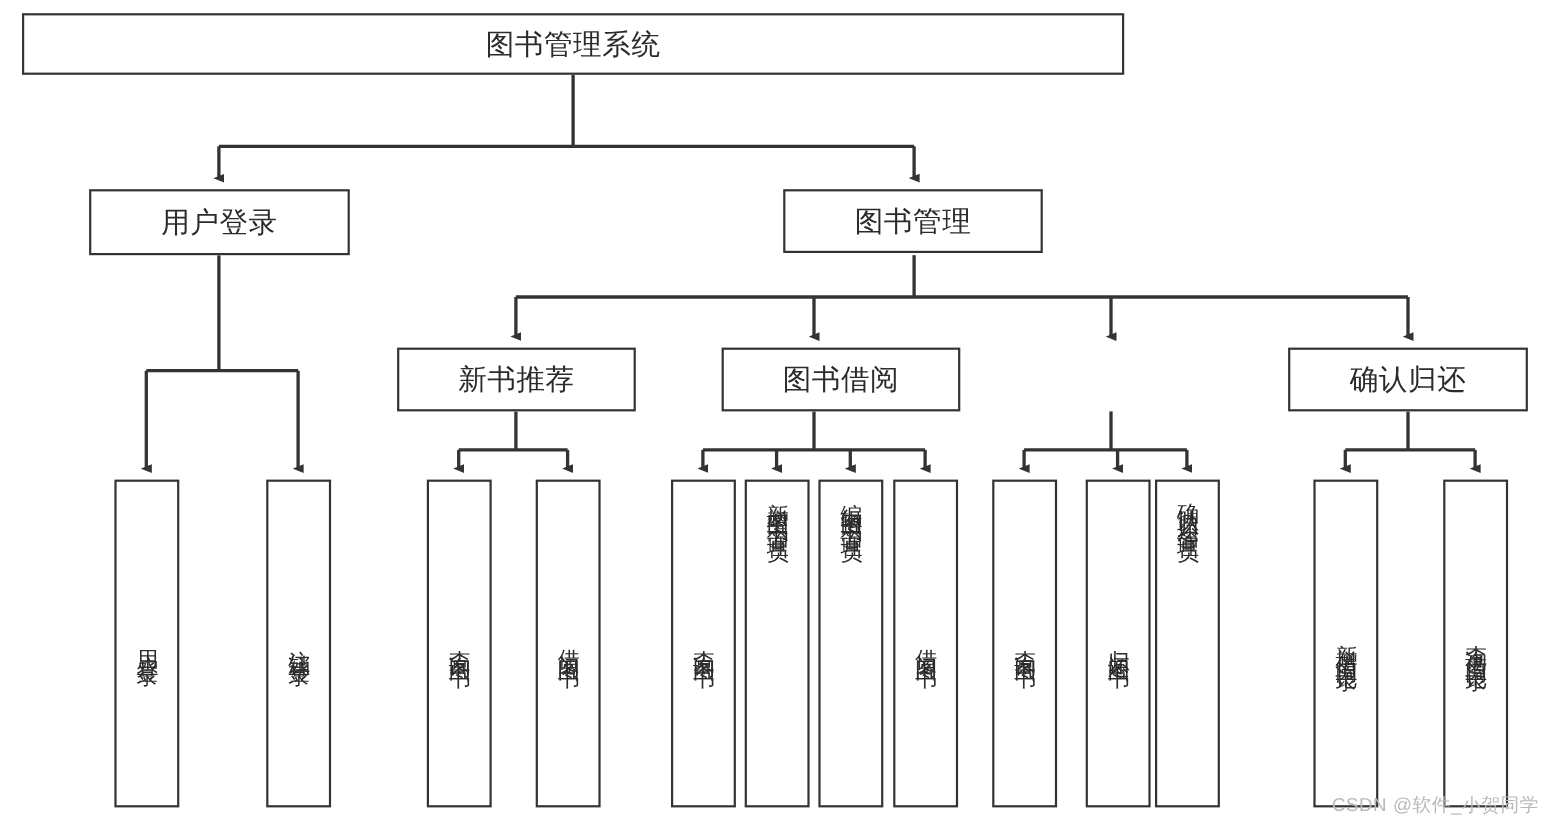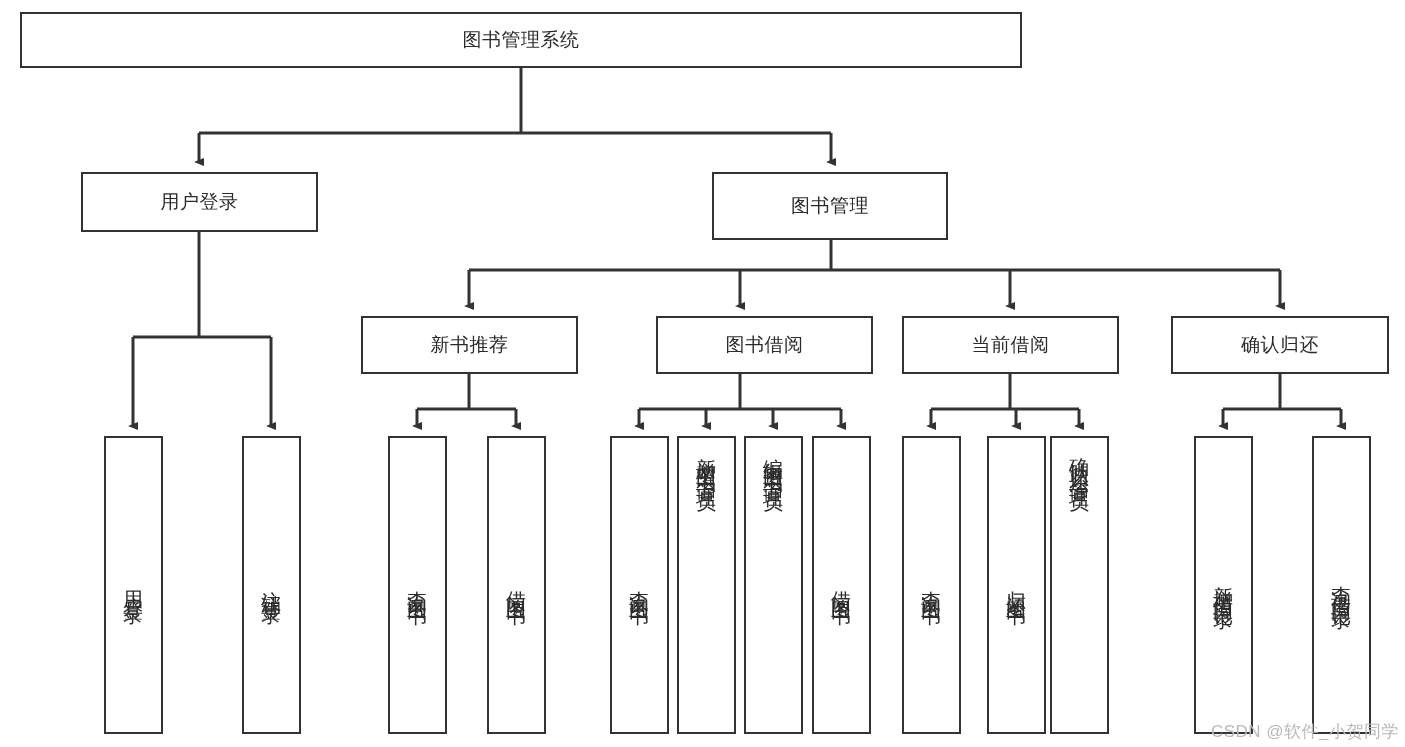--- a/index.html
+++ b/index.html
@@ -25,21 +25,21 @@
   }
   .node {
     position: absolute;
     box-sizing: border-box;
     border: 2.5px solid #333333;
     background: #ffffff;
     color: #2b2b2b;
     display: flex;
     align-items: center;
     justify-content: center;
-    font-size: 19px;
+    font-size: 26px;
     letter-spacing: 0.5px;
     z-index: 3;
   }
   .node.vert {
     writing-mode: vertical-rl;
     text-orientation: upright;
     align-items: center;
     justify-content: center;
     font-size: 20px;
     line-height: 1.0;
@@ -123,32 +123,29 @@
     </g>
   </svg>
 
   <div class="node" style="left:20px; top:12px; width:1002px; height:56px;">
     <span class="lbl">图书管理系统</span>
   </div>
 
   <div class="node" style="left:81px; top:172px; width:237px; height:60px;">
     <span class="lbl">用户登录</span>
   </div>
-  <div class="node" style="left:712px; top:172px; width:236px; height:68px;">
+  <div class="node" style="left:712px; top:172px; width:236px; height:58px;">
     <span class="lbl">图书管理</span>
   </div>
 
   <div class="node" style="left:361px; top:316px; width:217px; height:58px;">
     <span class="lbl">新书推荐</span>
   </div>
   <div class="node" style="left:632px; top:316px; width:217px; height:58px;margin-left:24px;">
     <span class="lbl">图书借阅</span>
-  </div>
-  <div class="node" style="left:902px; top:316px; width:217px; height:58px;">
-    <span class="lbl">当前借阅</span>
   </div>
   <div class="node" style="left:1171px; top:316px; width:218px; height:58px;">
     <span class="lbl">确认归还</span>
   </div>
 
   <div class="node vert" style="left:104px; top:436px; width:59px; height:298px;">
     <span class="lbl">用户登录</span>
   </div>
   <div class="node vert" style="left:242px; top:436px; width:59px; height:298px;">
     <span class="lbl">注销登录</span>

